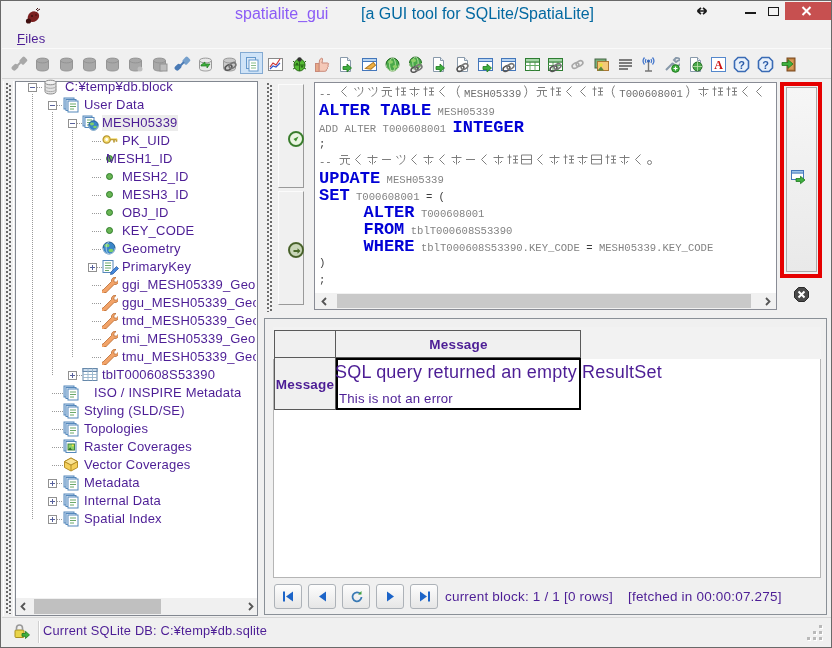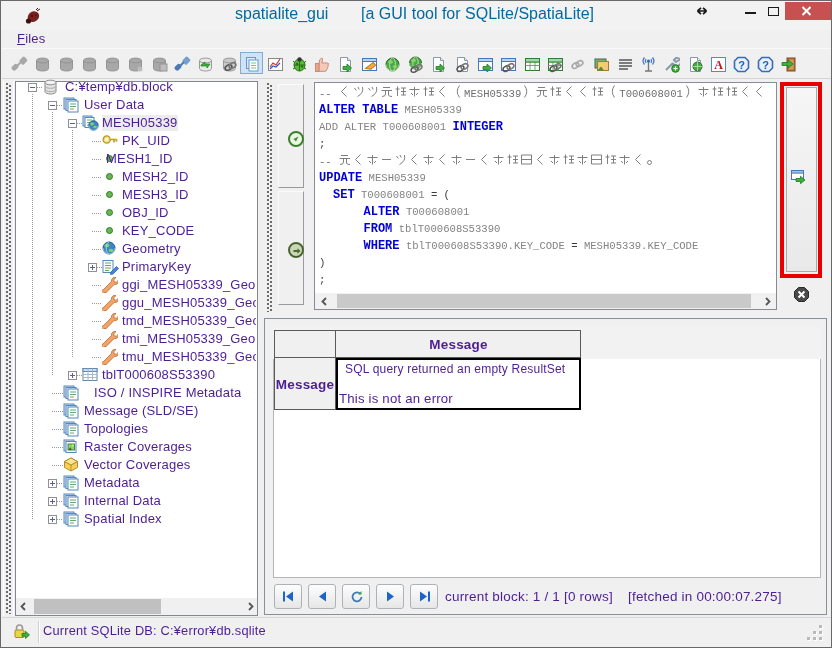--- a/index.html
+++ b/index.html
@@ -2,36 +2,36 @@
 <html><head><meta charset="utf-8"><style>
 *{margin:0;padding:0;box-sizing:border-box}
 html,body{width:832px;height:648px;overflow:hidden}
 body{font-family:"Liberation Sans",sans-serif;background:#f0f0f0;position:relative;border:1px solid #696969}
 .ab{position:absolute}
 .dots{background-image:repeating-linear-gradient(180deg,#6b6b6b 0 2px,rgba(0,0,0,0) 2px 4px)}
 .hdots{background-image:repeating-linear-gradient(90deg,#9a9a9a 0 1px,rgba(0,0,0,0) 1px 2px)}
 .vdots{background-image:repeating-linear-gradient(180deg,#9a9a9a 0 1px,rgba(0,0,0,0) 1px 2px)}
 .t{font-size:13px;color:#4c1d95;white-space:pre;letter-spacing:0.2px}
 .box{width:9px;height:9px;background:#fff;border:1px solid #919191}
-.kw{color:#0202d6;font-weight:bold;font-size:12px}
+.kw{color:#0202d6;font-weight:bold;font-size:17px}
 .idf{color:#838383}
 .pun{color:#3c3c3c}
 .cmt{color:#6e6e6e}
 svg{display:block}
 </style></head><body>
 
 <div class="ab" style="left:0;top:0;width:830px;height:29px;background:#f2f2f2"></div>
 <svg class="ab" style="left:23px;top:7px" width="17" height="17" viewBox="0 0 17 17">
  <ellipse cx="9.5" cy="9" rx="6" ry="5" fill="#7a1f1f" transform="rotate(-35 9 9)"></ellipse>
  <circle cx="4.5" cy="13" r="2.6" fill="#401010"></circle>
  <path d="M13 3 L16 1 M12 2 L14 0" stroke="#401010" stroke-width="1"></path>
  <circle cx="8" cy="8" r="1" fill="#3d0d0d"></circle>
     <circle cx="12" cy="7" r="0.8" fill="#3d0d0d"></circle>
 </svg>
-<div class="ab" style="left:234px;top:4px;font-size:16px;color:#0369a1">spatialite_gui</div>
+<div class="ab" style="left:234px;top:4px;font-size:16px;color:#8b5cf6">spatialite_gui</div>
 <div class="ab" style="left:360px;top:4px;font-size:16px;color:#0369a1">[a GUI tool for SQLite/SpatiaLite]</div>
 <svg class="ab" style="left:693px;top:4px" width="16" height="12" viewBox="0 0 16 12">
  <path d="M3.5 6 H12.5 M3.5 6 L7 2.8 M3.5 6 L7 9.2 M12.5 6 L9 2.8 M12.5 6 L9 9.2" stroke="#1a1a1a" stroke-width="1.7" fill="none"></path>
 </svg>
 <div class="ab" style="left:744px;top:11px;width:11px;height:2px;background:#1a1a1a"></div>
 <div class="ab" style="left:767px;top:6px;width:11px;height:9px;border:1.5px solid #1a1a1a"></div>
 <div class="ab" style="left:784px;top:1px;width:47px;height:18px;background:#c75050"></div>
 <svg class="ab" style="left:800px;top:5px" width="11" height="10" viewBox="0 0 11 10">
  <path d="M1.5 1 L9.5 9 M9.5 1 L1.5 9" stroke="#fff" stroke-width="2"></path>
 </svg>
@@ -345,21 +345,21 @@
     <path d="M7 7 h6 M7 9.5 h6 M7 12 h4" stroke="#6aa86a" stroke-width="1"></path>
   </svg>
 <div class="ab t" style="left:93px;top:384px;max-width:172px;overflow:hidden;height:16px;line-height:16px">ISO / INSPIRE Metadata</div>
 <div class="ab hdots" style="left:51px;top:410px;width:11px;height:1px"></div>
 <svg class="ab" style="left:62px;top:402px" width="16" height="16" viewBox="0 0 16 16">
     <rect x="1" y="1" width="10" height="11" fill="#cfe0f2" stroke="#5588bb"></rect>
     <rect x="3" y="2.5" width="10" height="11" fill="#e4eef8" stroke="#5588bb"></rect>
     <rect x="5" y="4" width="10" height="11" fill="#fff" stroke="#5588bb"></rect>
     <path d="M7 7 h6 M7 9.5 h6 M7 12 h4" stroke="#6aa86a" stroke-width="1"></path>
   </svg>
-<div class="ab t" style="left:83px;top:402px;max-width:172px;overflow:hidden;height:16px;line-height:16px">Message (SLD/SE)</div>
+<div class="ab t" style="left:83px;top:402px;max-width:172px;overflow:hidden;height:16px;line-height:16px">Styling (SLD/SE)</div>
 <div class="ab hdots" style="left:51px;top:428px;width:11px;height:1px"></div>
 <svg class="ab" style="left:62px;top:420px" width="16" height="16" viewBox="0 0 16 16">
     <rect x="1" y="1" width="10" height="11" fill="#cfe0f2" stroke="#5588bb"></rect>
     <rect x="3" y="2.5" width="10" height="11" fill="#e4eef8" stroke="#5588bb"></rect>
     <rect x="5" y="4" width="10" height="11" fill="#fff" stroke="#5588bb"></rect>
     <path d="M7 7 h6 M7 9.5 h6 M7 12 h4" stroke="#6aa86a" stroke-width="1"></path>
   </svg>
 <div class="ab t" style="left:83px;top:420px;max-width:172px;overflow:hidden;height:16px;line-height:16px">Topologies</div>
 <div class="ab hdots" style="left:51px;top:446px;width:11px;height:1px"></div>
 <svg class="ab" style="left:62px;top:438px" width="16" height="16" viewBox="0 0 16 16">
@@ -515,21 +515,21 @@
       <use href="#g3" x="210"></use>
       <use href="#g5" x="224"></use>
       <use href="#g3" x="238"></use>
       <use href="#g0" x="252"></use>
       <use href="#g5" x="266"></use>
       <use href="#g3" x="280"></use>
       <use href="#g2" x="294"></use>
       <use href="#g8" x="308"></use>
     </svg></div>
 <div class="ab" style="left:318px;top:169px;height:17px;line-height:17px;font-family:'Liberation Mono',monospace;font-size:10.6px;white-space:pre;width:456px;overflow:hidden"><span class="kw">UPDATE</span><span class="idf"> MESH05339</span></div>
-<div class="ab" style="left:332px;top:186px;height:17px;line-height:17px;font-family:'Liberation Mono',monospace;font-size:10.6px;white-space:pre;width:456px;overflow:hidden"><span class="kw">SET</span><span class="idf"> T000608001 </span><span class="pun">= (</span></div>
+<div class="ab" style="left:318px;top:186px;height:17px;line-height:17px;font-family:'Liberation Mono',monospace;font-size:10.6px;white-space:pre;width:456px;overflow:hidden"><span class="kw">SET</span><span class="idf"> T000608001 </span><span class="pun">= (</span></div>
 <div class="ab" style="left:318px;top:203px;height:17px;line-height:17px;font-family:'Liberation Mono',monospace;font-size:10.6px;white-space:pre;width:456px;overflow:hidden"><span class="idf">       </span><span class="kw">ALTER</span><span class="idf"> T000608001</span></div>
 <div class="ab" style="left:318px;top:220px;height:17px;line-height:17px;font-family:'Liberation Mono',monospace;font-size:10.6px;white-space:pre;width:456px;overflow:hidden"><span class="idf">       </span><span class="kw">FROM</span><span class="idf"> tblT000608S53390</span></div>
 <div class="ab" style="left:318px;top:237px;height:17px;line-height:17px;font-family:'Liberation Mono',monospace;font-size:10.6px;white-space:pre;width:456px;overflow:hidden"><span class="idf">       </span><span class="kw">WHERE</span><span class="idf"> tblT000608S53390.KEY_CODE </span><span class="pun">=</span><span class="idf"> MESH05339.KEY_CODE</span></div>
 <div class="ab" style="left:318px;top:254px;height:17px;line-height:17px;font-family:'Liberation Mono',monospace;font-size:10.6px;white-space:pre;width:456px;overflow:hidden"><span class="pun">)</span></div>
 <div class="ab" style="left:318px;top:271px;height:17px;line-height:17px;font-family:'Liberation Mono',monospace;font-size:10.6px;white-space:pre;width:456px;overflow:hidden"><span class="pun">;</span></div>
 
 <div class="ab" style="left:314px;top:292px;width:461px;height:16px;background:#f1f1f1"></div>
 <svg class="ab" style="left:319px;top:296px" width="9" height="9" viewBox="0 0 9 9">
     <path d="M6 1 L2.5 4.5 L6 8" stroke="#555" stroke-width="1.8" fill="none"></path>
   </svg>
@@ -551,21 +551,21 @@
   </svg>
 <div class="ab" style="left:263px;top:317px;width:563px;height:297px;background:#f0f0f0;border:1px solid #8a9097"></div>
 <div class="ab" style="left:272px;top:326px;width:548px;height:251px;background:#fff;border:1px solid #b5b5b5"></div>
 <div class="ab" style="left:272px;top:326px;width:548px;height:32px;background:#f2f2f2"></div>
 <div class="ab" style="left:273px;top:329px;width:62px;height:28px;background:#f0f0f0;border:1px solid #5a5a5a"></div>
 <div class="ab" style="left:335px;top:329px;width:245px;height:28px;background:#f0f0f0;border:1px solid #5a5a5a;border-left:none"></div>
 <div class="ab t" style="left:335px;top:336px;width:245px;text-align:center;font-weight:bold;font-size:13.5px">Message</div>
 <div class="ab" style="left:273px;top:357px;width:62px;height:52px;background:#f0f0f0;border:1px solid #5a5a5a;border-top:none"></div>
 <div class="ab t" style="left:273px;top:376px;width:62px;text-align:center;font-weight:bold;font-size:13.5px">Message</div>
 <div class="ab" style="left:335px;top:357px;width:245px;height:52px;background:#fff;border:2.5px solid #000"></div>
-<div class="ab t" style="left:344px;top:361px;font-size:12px">SQL query returned an empty ResultSet</div>
+<div class="ab t" style="left:334px;top:361px;font-size:18px">SQL query returned an empty ResultSet</div>
 <div class="ab t" style="left:338px;top:390px;font-size:13.2px">This is not an error</div>
 <div class="ab" style="left:273px;top:583px;width:28px;height:25px;background:linear-gradient(180deg,#fdfdfd,#e6e6e6);border:1px solid #adb2b8;border-radius:3px"></div>
 <svg class="ab" style="left:281px;top:589px" width="13" height="13" viewBox="0 0 13 13">
     <path d="M2 1.5 v10" stroke="#1c64c8" stroke-width="2"></path>
     <path d="M11 1.5 v10 l-7 -5 z" fill="#1c64c8"></path>
   </svg>
 <div class="ab" style="left:307px;top:583px;width:28px;height:25px;background:linear-gradient(180deg,#fdfdfd,#e6e6e6);border:1px solid #adb2b8;border-radius:3px"></div>
 <svg class="ab" style="left:315px;top:589px" width="13" height="13" viewBox="0 0 13 13">
     <path d="M10 1.5 v10 l-7 -5 z" fill="#1c64c8"></path>
   </svg>
@@ -586,18 +586,18 @@
 <div class="ab t" style="left:444px;top:588px;font-size:13.5px">current block: 1 / 1 [0 rows]</div>
 <div class="ab t" style="left:627px;top:588px;font-size:13.5px">[fetched in 00:00:07.275]</div>
 <div class="ab" style="left:1px;top:616px;width:830px;height:1px;background:#d7d7d7"></div>
 <svg class="ab" style="left:12px;top:622px" width="17" height="17" viewBox="0 0 17 17">
 <rect x="2" y="7" width="9" height="7.5" rx="1" fill="#e8d44a" stroke="#a89020"></rect>
 <path d="M3.5 7 v-2 a3 3 0 0 1 6 0 v2" fill="none" stroke="#999" stroke-width="1.6"></path>
 <path d="M9 10.5 h3.5 v-2.2 l4 3.6 -4 3.6 v-2.2 h-3.5 z" fill="#3faf3f" stroke="#1e7a1e" stroke-width="0.8"></path>
   </svg>
 <div class="ab" style="left:37px;top:620px;width:1px;height:22px;background:#d0d0d0"></div>
 <div class="ab" style="left:38px;top:620px;width:1px;height:22px;background:#fff"></div>
-<div class="ab t" style="left:42px;top:622px;font-size:12.8px">Current SQLite DB: C:¥error¥db.sqlite</div>
+<div class="ab t" style="left:42px;top:622px;font-size:12.8px">Current SQLite DB: C:¥temp¥db.sqlite</div>
 <div class="ab" style="left:818px;top:636px;width:3px;height:3px;background:#b9b9b9;box-shadow:1px 1px 0 #fff"></div>
 <div class="ab" style="left:818px;top:630px;width:3px;height:3px;background:#b9b9b9;box-shadow:1px 1px 0 #fff"></div>
 <div class="ab" style="left:818px;top:624px;width:3px;height:3px;background:#b9b9b9;box-shadow:1px 1px 0 #fff"></div>
 <div class="ab" style="left:812px;top:636px;width:3px;height:3px;background:#b9b9b9;box-shadow:1px 1px 0 #fff"></div>
 <div class="ab" style="left:812px;top:630px;width:3px;height:3px;background:#b9b9b9;box-shadow:1px 1px 0 #fff"></div>
 <div class="ab" style="left:806px;top:636px;width:3px;height:3px;background:#b9b9b9;box-shadow:1px 1px 0 #fff"></div>
 </body></html>

